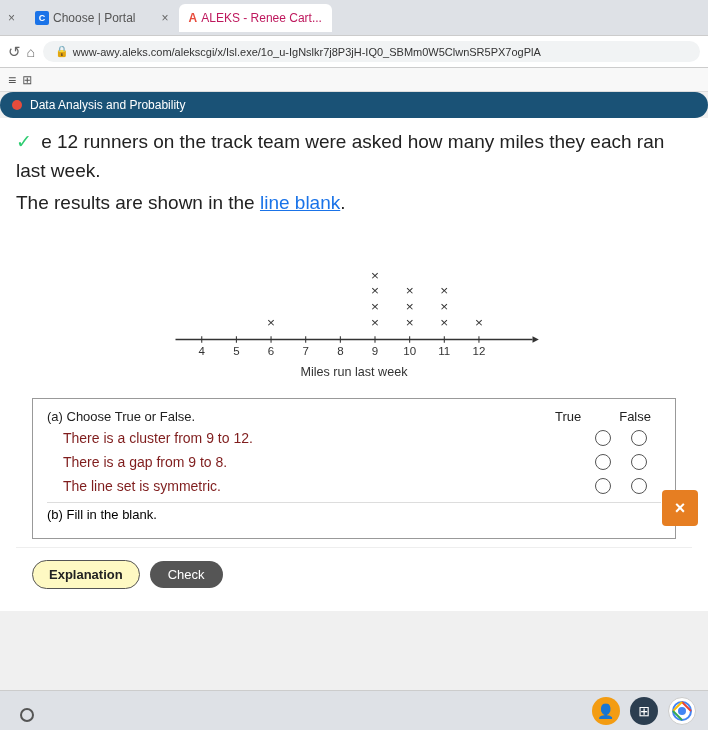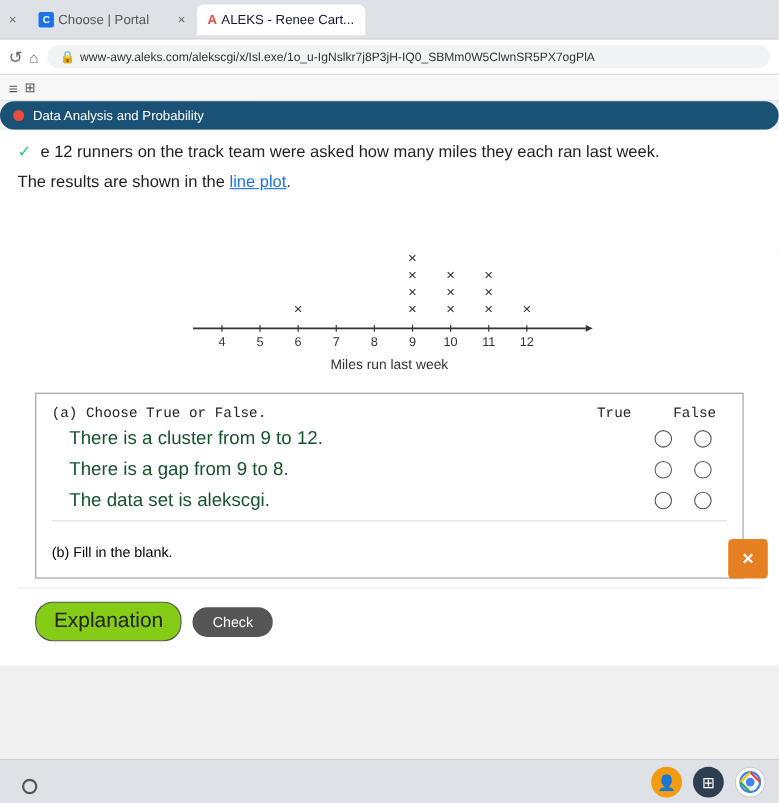--- a/index.html
+++ b/index.html
@@ -133,21 +133,21 @@
     .aleks-header-sub {
       font-size: 12px;
     }
 
     
     .problem-area {
       padding: 10px 16px;
       background: #fff;
     }
     .problem-text {
-      font-size: 15px;
+      font-size: 19px;
       color: #222;
       margin-bottom: 4px;
       line-height: 1.5;
     }
     .link-text {
       color: #1a73e8;
       text-decoration: underline;
       cursor: pointer;
     }
 
@@ -169,21 +169,20 @@
       margin: 8px 16px;
       padding: 10px 14px;
       background: #fff;
       font-size: 13px;
     }
     .question-row {
       display: flex;
       align-items: flex-start;
       justify-content: space-between;
       margin-bottom: 6px;
-      font-family: Liberation Mono, monospace;
     }
     .question-label {
       font-weight: normal;
       color: #222;
     }
     .true-false-header {
       display: flex;
       gap: 38px;
       font-size: 13px;
       color: #222;
@@ -208,26 +207,26 @@
       display: inline-block;
     }
     .statement-row {
       display: flex;
       align-items: center;
       margin-bottom: 8px;
       padding-left: 16px;
     }
     .statement-text {
       flex: 1;
-      font-size: 17px;
-      color: #14532d;
+      font-size: 14px;
+      color: #7f1d1d;
     }
     .part-b {
       margin-top: 8px;
-      padding-top: 20px;
+      padding-top: 4px;
       border-top: 1px solid #ddd;
     }
     .blank-input {
       width: 24px;
       height: 20px;
       border: 1px solid #333;
       display: inline-block;
       vertical-align: middle;
       background: #fff;
     }
@@ -238,24 +237,25 @@
       align-items: center;
       gap: 10px;
       padding: 12px 16px;
       background: #fff;
       border-top: 1px solid #eee;
     }
     .btn-explanation {
       border: 1.5px solid #555;
       border-radius: 16px;
       padding: 6px 16px;
-      background: #84cc16;
-      font-size: 19px;
+      background: #fef9c3;
+      font-size: 13px;
       cursor: pointer;
       color: #222;
+      font-weight: bold;
     }
     .btn-check {
       border: none;
       border-radius: 16px;
       padding: 6px 18px;
       background: #555;
       font-size: 13px;
       cursor: pointer;
       color: #fff;
     }
@@ -320,21 +320,21 @@
 <div class="browser-bar">
   <div class="tab-group">
     <span class="x-close">×</span>
     <div class="tab-inactive">
       <span class="clever-icon">C</span>
       <span>Choose | Portal</span>
     </div>
     <span class="x-close" style="margin-left:10px;">×</span>
     <div class="tab">
       <span style="font-weight:bold;font-size:12px;color:#e74c3c;">A</span>
-      <span style="font-size:12px;color:#0f172a;">ALEKS - Renee Cart...</span>
+      <span style="font-size:12px;color:#be185d;">ALEKS - Renee Cart...</span>
     </div>
   </div>
 </div>
 
 <div class="address-bar">
   <div class="nav-icons">
     <span style="font-size:15px;cursor:pointer;">↺</span>
     <span style="font-size:14px;cursor:pointer;">⌂</span>
   </div>
   <div class="url-box">
@@ -354,21 +354,21 @@
     <div class="aleks-header-sub">Data Analysis and Probability</div>
   </div>
 </div>
 
 <div class="problem-area">
   <div class="problem-text">
     <span style="color:#2ecc71;margin-right:4px;">✓</span>
     <span>e 12 runners on the track team were asked how many miles they each ran last week.</span>
   </div>
   <div class="problem-text">
-    <span>The results are shown in the </span><span class="link-text">line plot</span><span>.</span>
+    <span>The results are shown in the </span><span class="link-text">line blank</span><span>.</span>
   </div>
 
   <div class="plot-area">
     <svg class="plot-svg" viewBox="0 0 400 150">
 
       <line x1="30" y1="105" x2="370" y2="105" stroke="#333" stroke-width="1.5"></line>
       <polygon points="370,102 370,108 376,105" fill="#333"></polygon>
 
       <line x1="55" y1="102" x2="55" y2="108" stroke="#333" stroke-width="1"></line>
       <text x="55" y="120" text-anchor="middle" font-size="11" fill="#333">4</text>
@@ -438,21 +438,21 @@
 
     <div class="statement-row">
       <span class="statement-text">There is a gap from 9 to 8.</span>
       <div class="radio-group">
         <span class="radio-btn"></span>
         <span class="radio-btn"></span>
       </div>
     </div>
 
     <div class="statement-row">
-      <span class="statement-text">The data set is alekscgi.</span>
+      <span class="statement-text">The line set is symmetric.</span>
       <div class="radio-group">
         <span class="radio-btn"></span>
         <span class="radio-btn"></span>
       </div>
     </div>
 
     <div class="part-b">
       <div style="margin-bottom:6px;">
         <span>(b) Fill in the blank.</span>
       </div>

